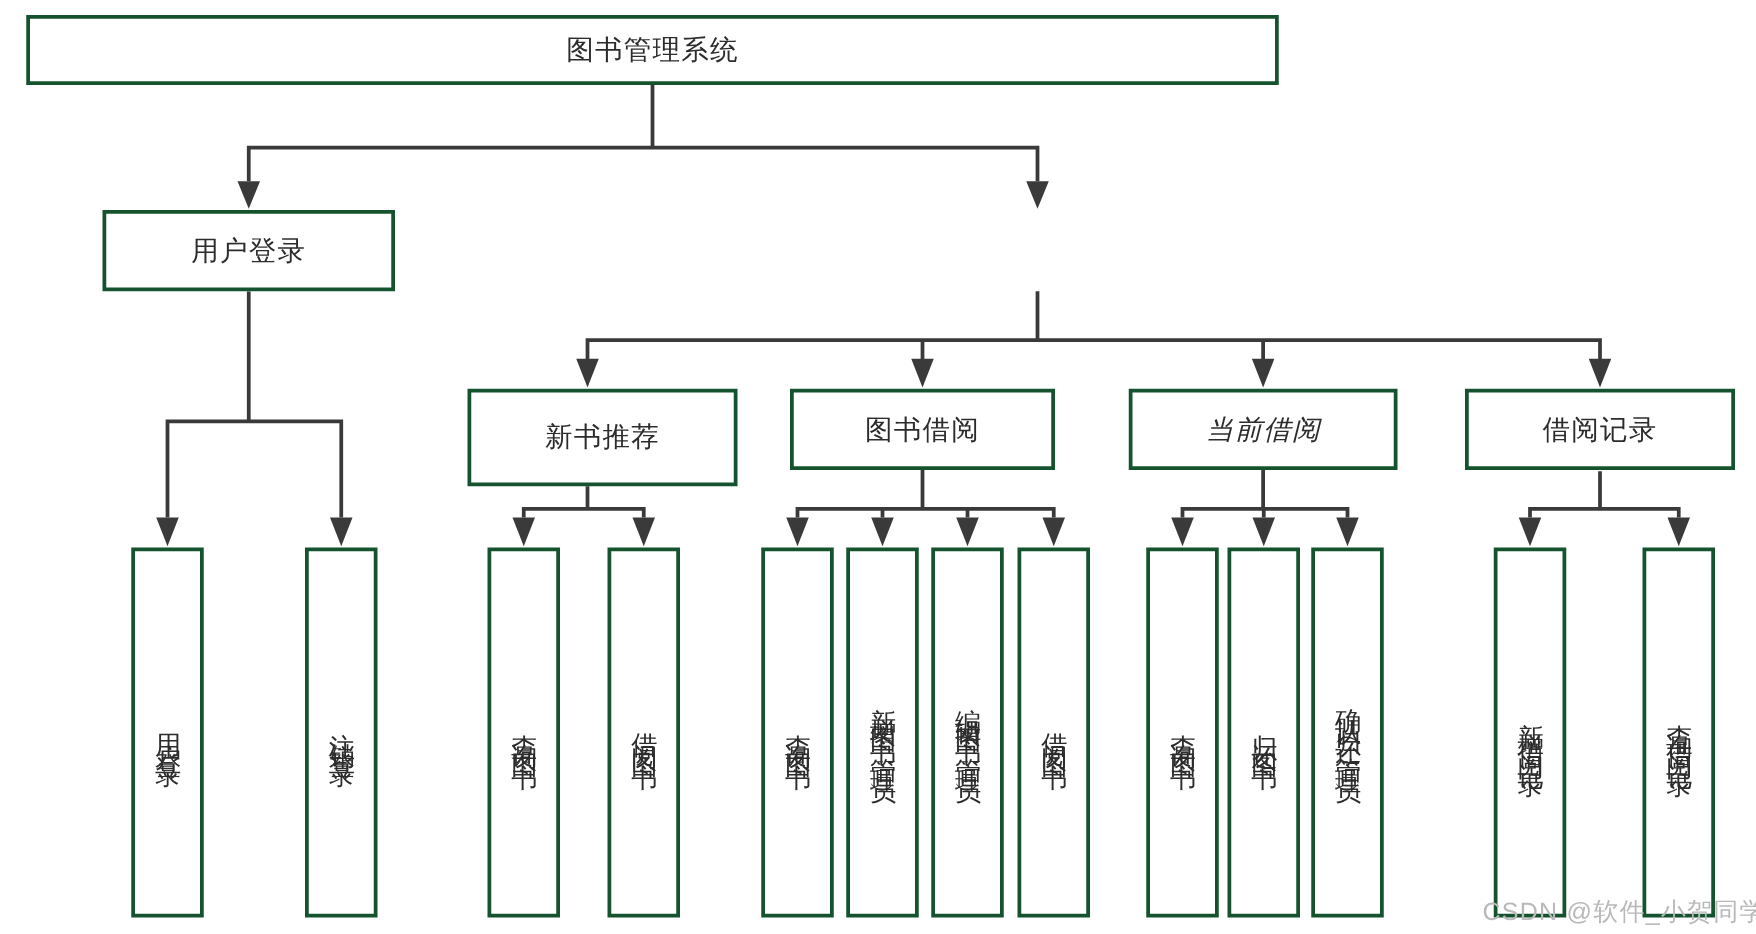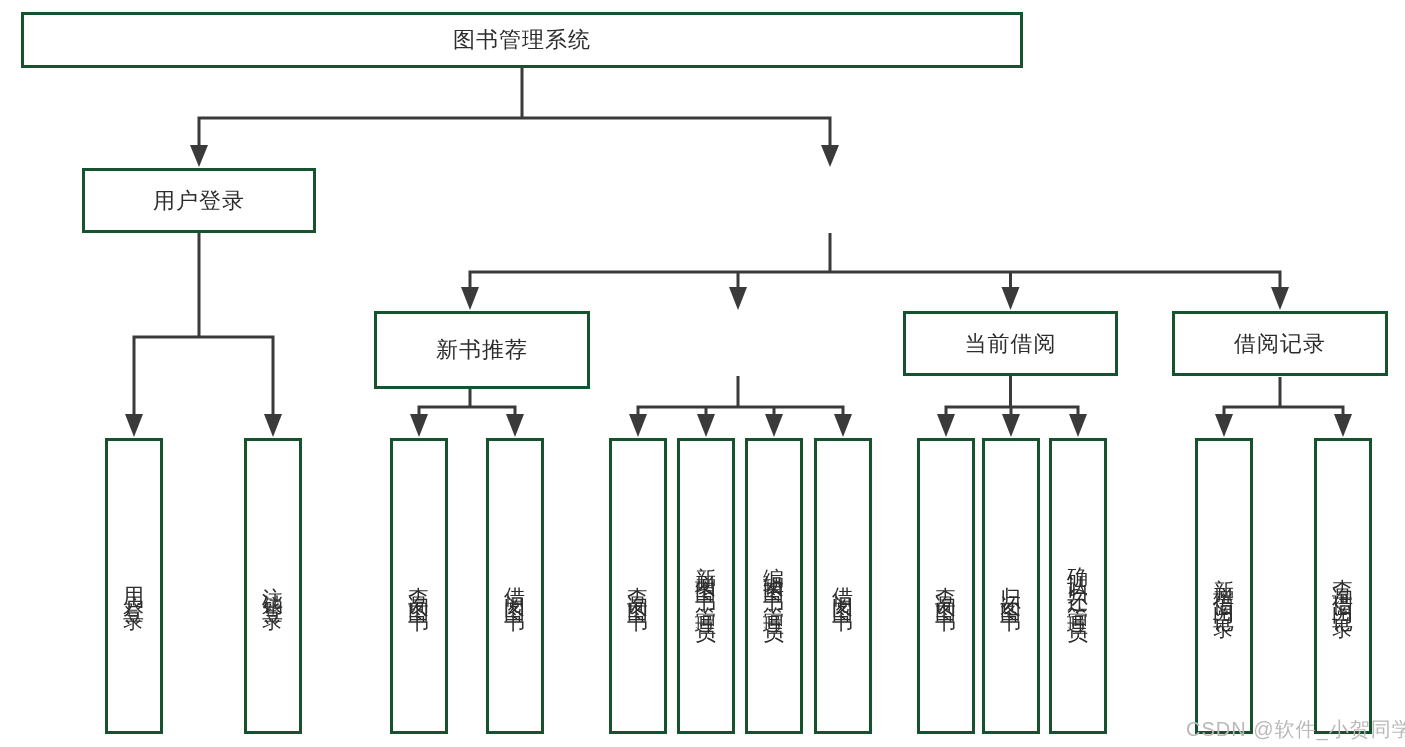--- a/index.html
+++ b/index.html
@@ -12,21 +12,21 @@
     position:absolute; box-sizing:border-box; background:#ffffff;
     border:3px solid #14532d; color:#2c2c2c; z-index:1;
     display:flex; align-items:center; justify-content:center;
   }
   .h-node { font-size:22px; letter-spacing:1px; }
   .node.root   { left:21px;   top:12px;  width:1002px; height:56px; }
   .node.l2a    { left:82px;   top:168px; width:234px;  height:65px; }
   .node.l2b    { left:713px;  top:168px; width:234px;  height:65px; }
   .node.l3a    { left:362px;  top:311px; width:216px;  height:78px;margin-left:12px; }
   .node.l3b    { left:632px;  top:311px; width:212px;  height:65px; }
-  .node.l3c    { left:903px;  top:311px; width:215px;  height:65px; }
+  .node.l3c    { left:903px;  top:311px; width:215px;  height:65px;font-style:italic; }
   .node.l3d    { left:1172px; top:311px; width:216px;  height:65px; }
   .leaf { top:438px; width:58px; height:296px; }
   .leaf > span {
     writing-mode:vertical-rl; text-orientation:mixed;
     font-size:21px; letter-spacing:8px; line-height:1;
   }
   .lfA1 { left:105px; }  .lfA2 { left:244px; }
   .lfB1 { left:390px; }  .lfB2 { left:486px; }
   .lfC1 { left:609px; }  .lfC2 { left:677px; }  .lfC3 { left:745px; }  .lfC4 { left:814px; }
   .lfD1 { left:917px; }  .lfD2 { left:982px; }  .lfD3 { left:1049px; }
@@ -85,20 +85,23 @@
     <span>图书管理系统</span>
   </div>
 
   <div class="node l2a h-node">
     <span>用户登录</span>
   </div>
 
   <div class="node l3a h-node">
     <span>新书推荐</span>
   </div>
+  <div class="node l3b h-node">
+    <span>图书借阅</span>
+  </div>
   <div class="node l3c h-node">
     <span>当前借阅</span>
   </div>
   <div class="node l3d h-node">
     <span>借阅记录</span>
   </div>
 
   <div class="node leaf lfA1">
     <span>用户登录</span>
   </div>

